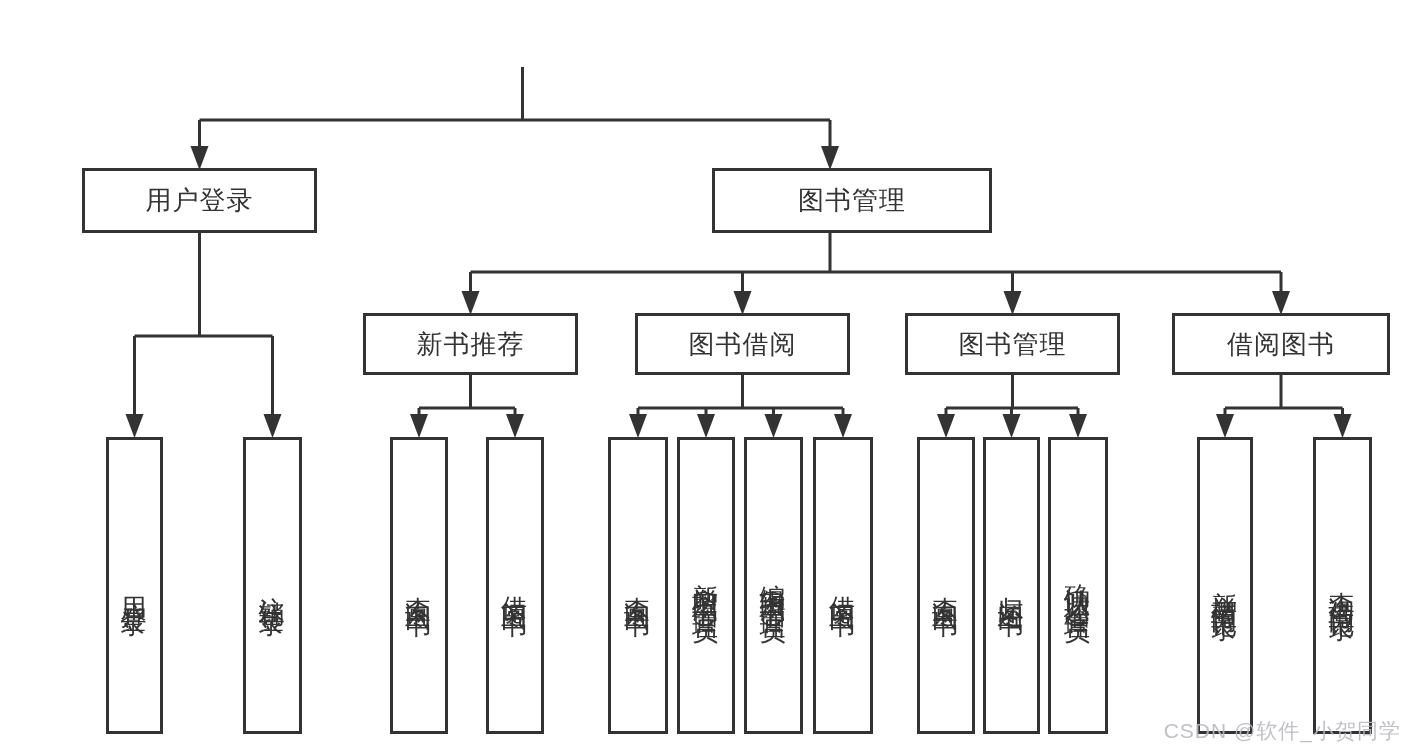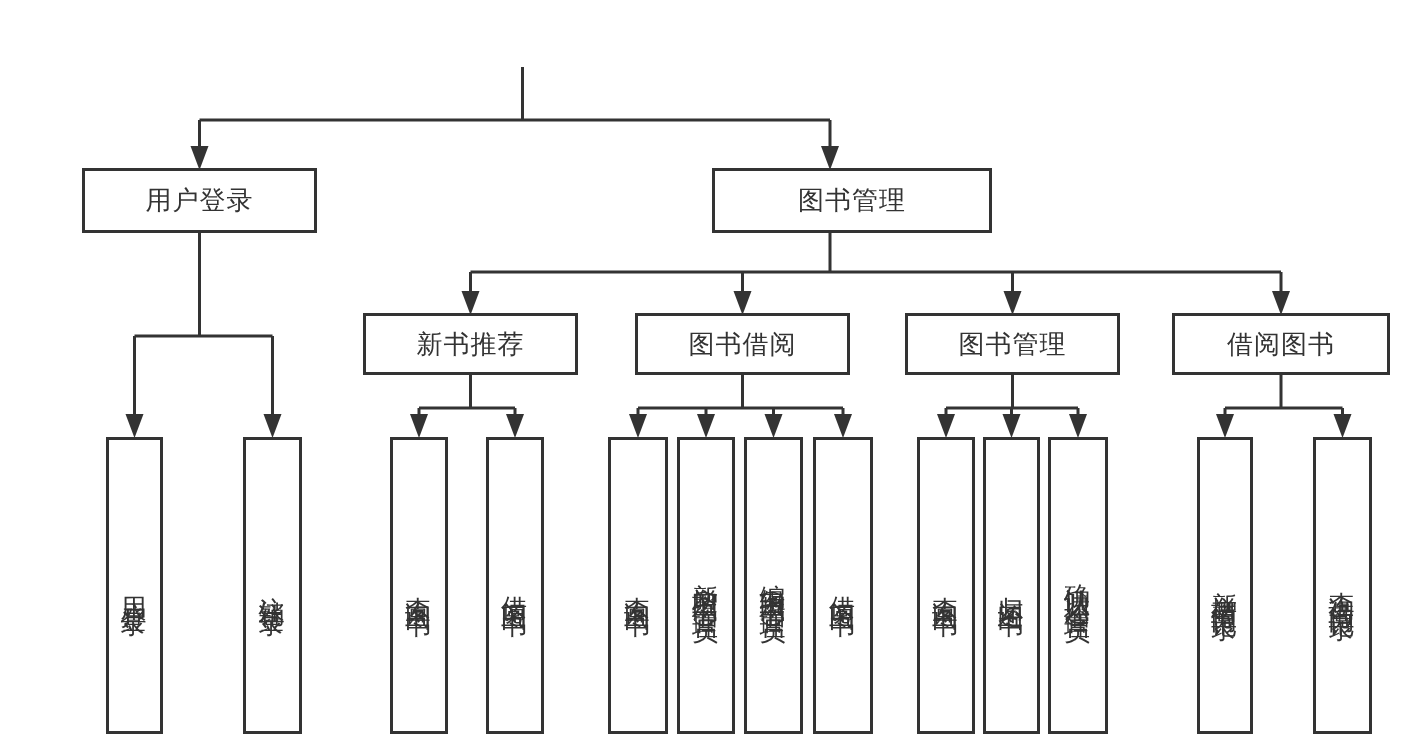--- a/index.html
+++ b/index.html
@@ -160,14 +160,15 @@
     <span>确认归还（管理员）</span>
   </div>
 
   <div class="node v" style="left:1197px; top:437px; width:56px; height:297px;">
     <span>新增借阅记录</span>
   </div>
   <div class="node v" style="left:1313px; top:437px; width:59px; height:297px;">
     <span>查询借阅记录</span>
   </div>
 
+  <div class="watermark">CSDN @软件_小贺同学</div>
 
 </div>
 
 </body></html>

